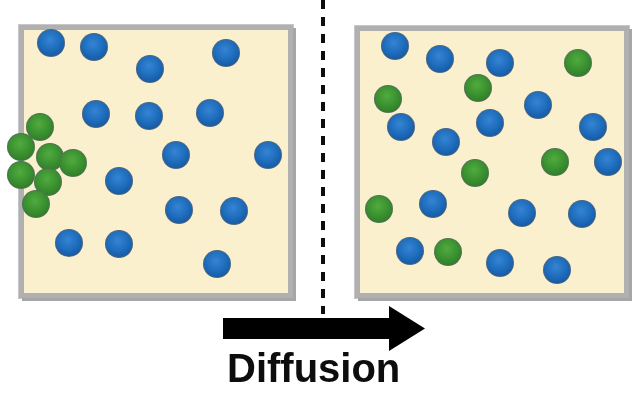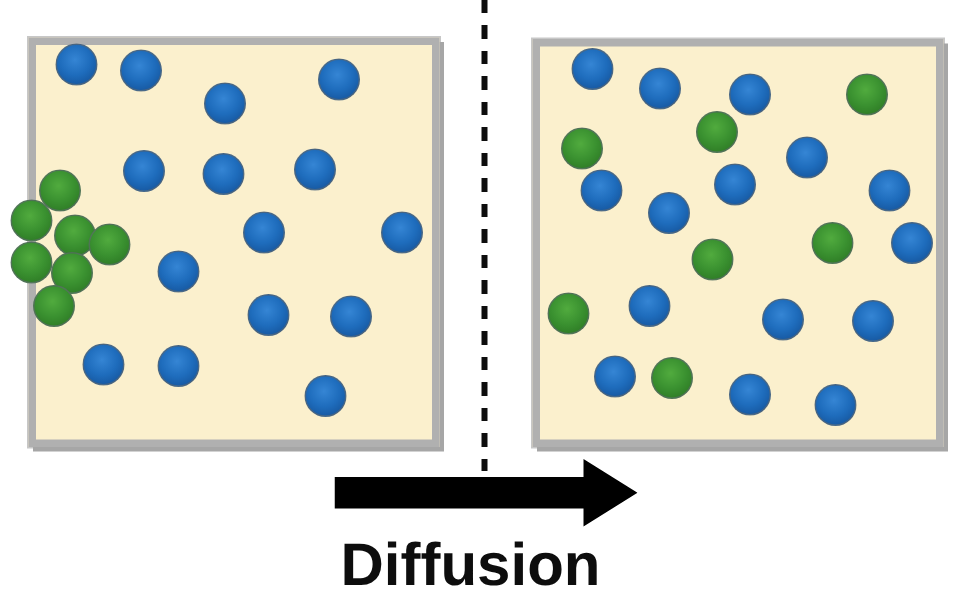--- a/index.html
+++ b/index.html
@@ -76,21 +76,21 @@
   
   .caption-panel {
     position: absolute;
     left: 217px;
     top: 343px;
     width: 210px;
     height: 54px;
     background: var(--caption_bg, #FFFFFF);
     z-index: 4;
     display: flex;
-    align-items: flex-end;
+    align-items: flex-start;
   }
   .caption-text {
     padding-left: 10px;
     padding-top: 5px;
     font-size: 40px;
     font-weight: 700;
     letter-spacing: 0;
     color: var(--caption_text, #0D0D0D);
     white-space: nowrap;
     line-height: 1;

